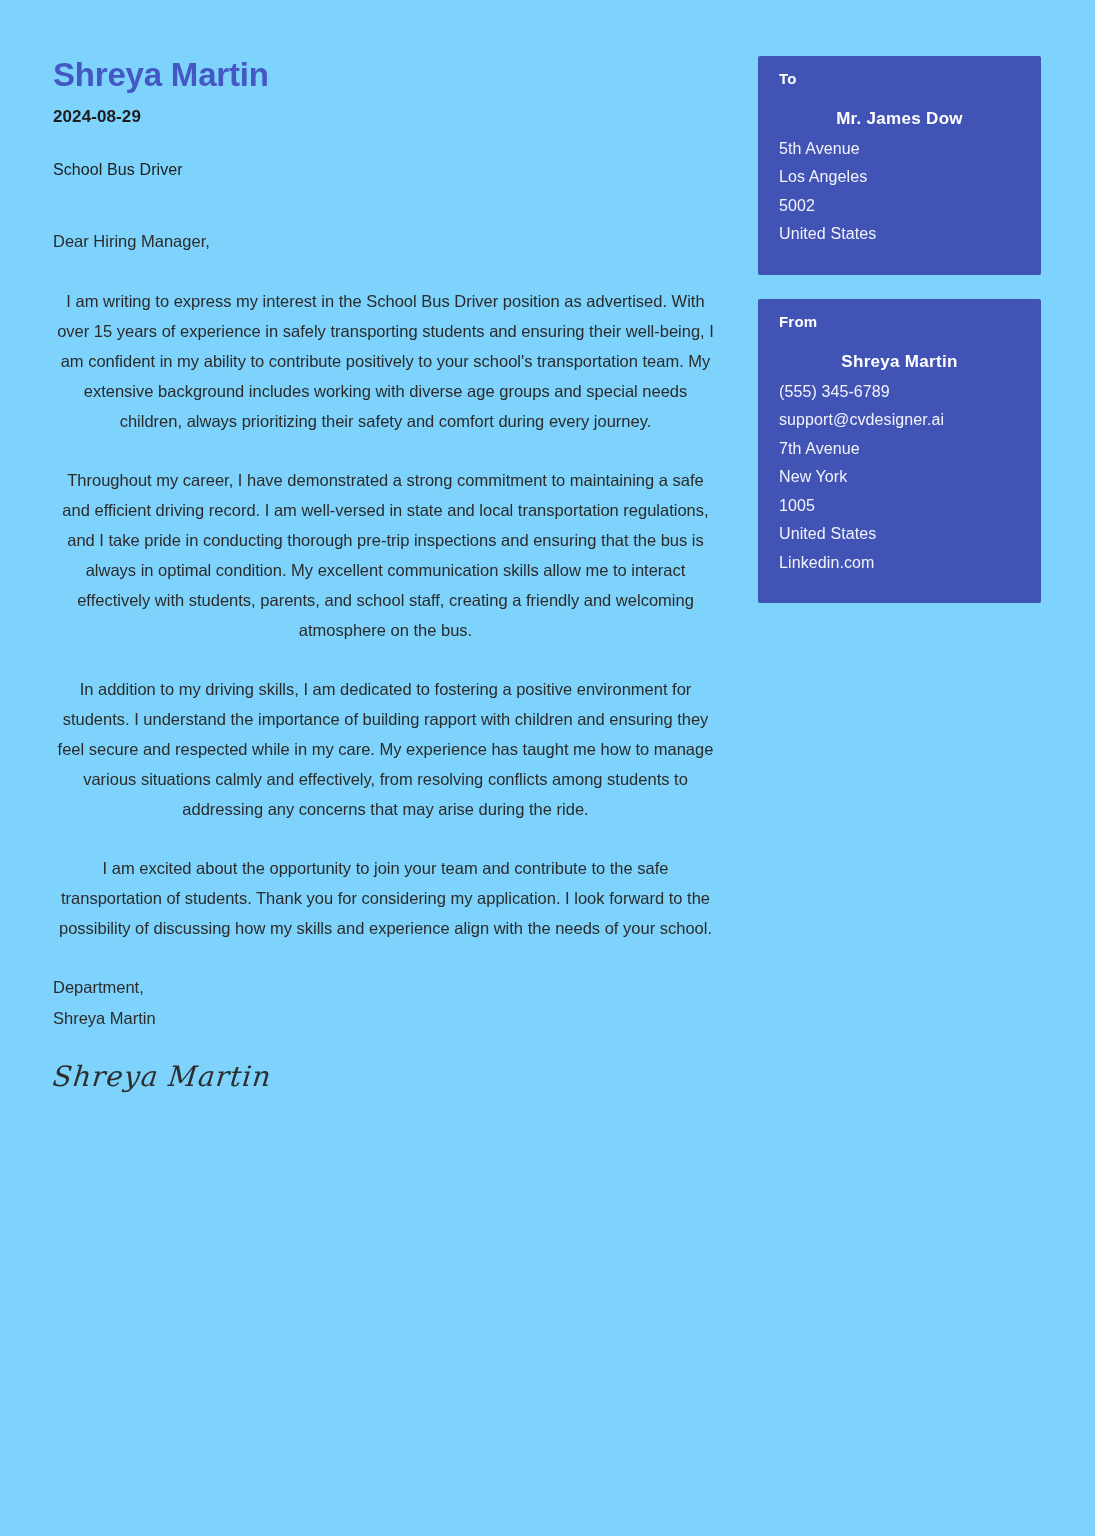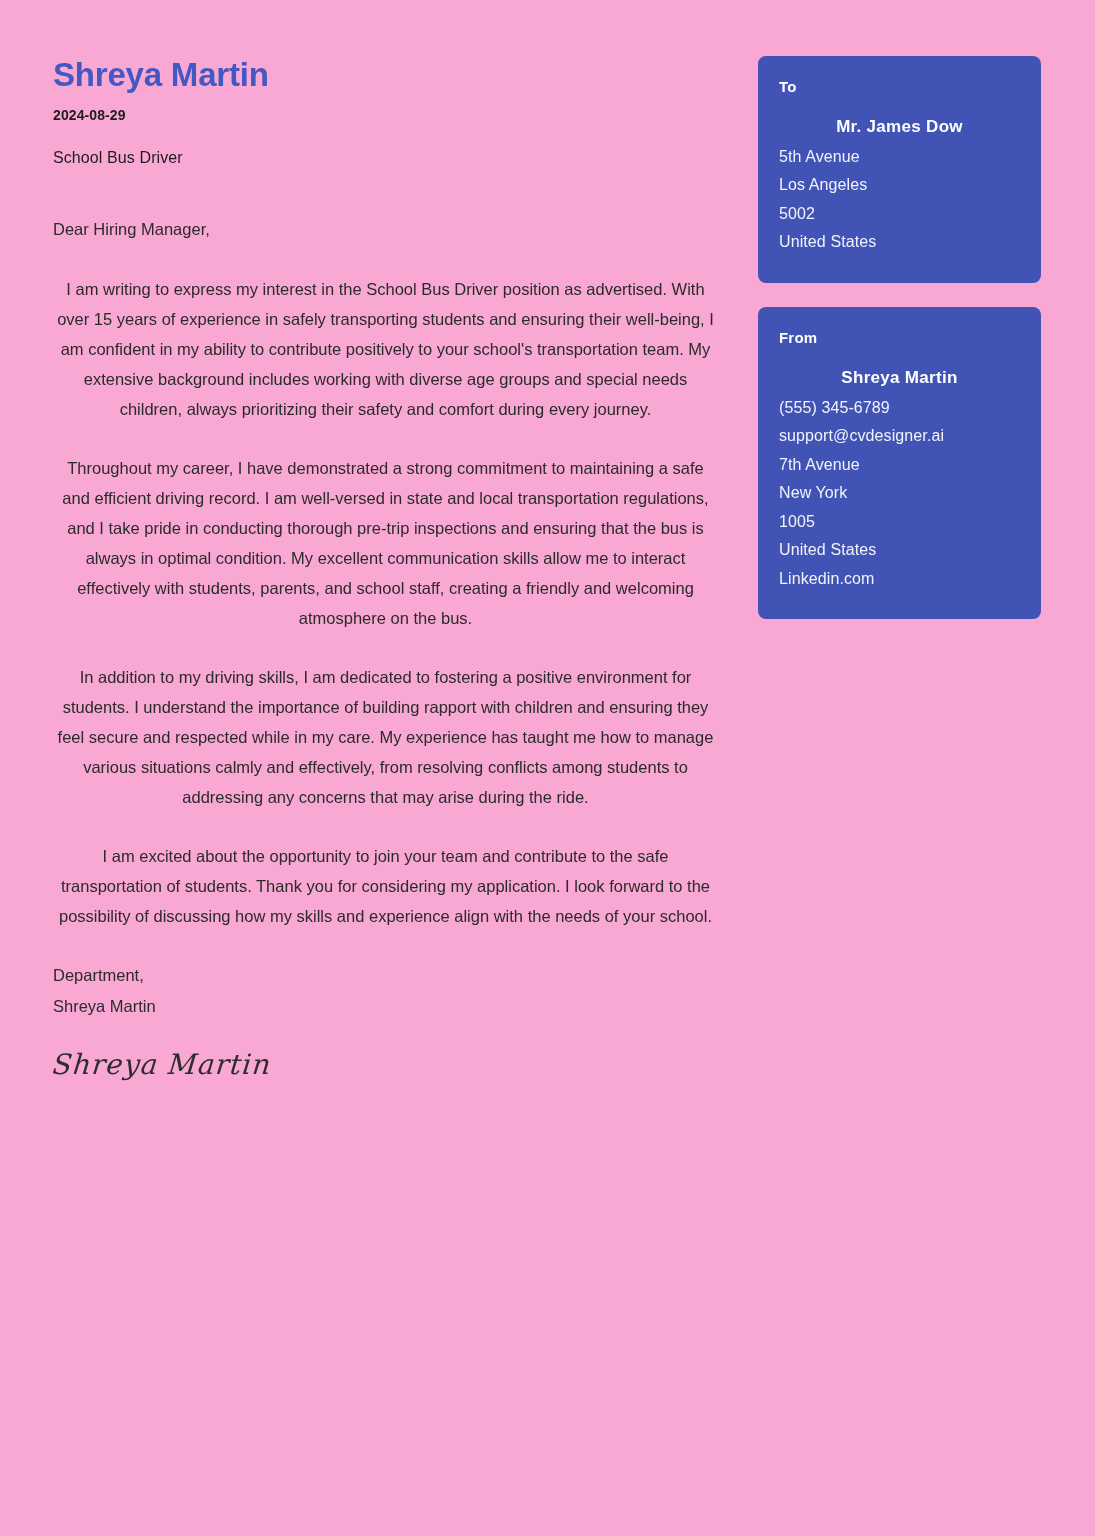--- a/index.html
+++ b/index.html
@@ -13,45 +13,45 @@
     position: relative;
     font-family: "Liberation Sans", sans-serif;
     color: #222222;
     overflow: hidden;
   }
 
   .page {
     position: relative;
     width: 1095px;
     height: 1536px;
-    background: #f9a8d4;
+    background: #7dd3fc;
   }
 
   
   .letter-col {
     position: absolute;
     left: 53px;
     top: 56px;
     width: 665px;
   }
 
   .applicant-name {
     font-size: 33px;
     font-weight: bold;
     color: #4458c4;
     letter-spacing: -0.2px;
     line-height: 1.15;
     margin: 0 0 13px 0;
   }
 
   .letter-date {
-    font-size: 14px;
+    font-size: 17px;
     font-weight: bold;
     color: #1d1d1d;
-    margin: 0 0 26px 0;
+    margin: 0 0 34px 0;
     letter-spacing: 0.1px;
   }
 
   .job-title {
     font-size: 16px;
     font-weight: normal;
     color: #1d1d1d;
     margin: 7px 0 47px 0;
     letter-spacing: 0.1px;
   }
@@ -95,23 +95,23 @@
   
   .side-col {
     position: absolute;
     left: 758px;
     top: 56px;
     width: 283px;
   }
 
   .info-card {
     background: #4154b5;
-    border-radius: 8px;
+    border-radius: 2px;
     color: #ffffff;
-    padding: 22px 21px 26px 21px;
+    padding: 14px 21px 26px 21px;
     box-sizing: border-box;
   }
   .info-card + .info-card { margin-top: 24px; }
 
   .card-label {
     font-size: 15px;
     font-weight: bold;
     margin: 0 0 22px 0;
     letter-spacing: 0.2px;
     color: #ffffff;

